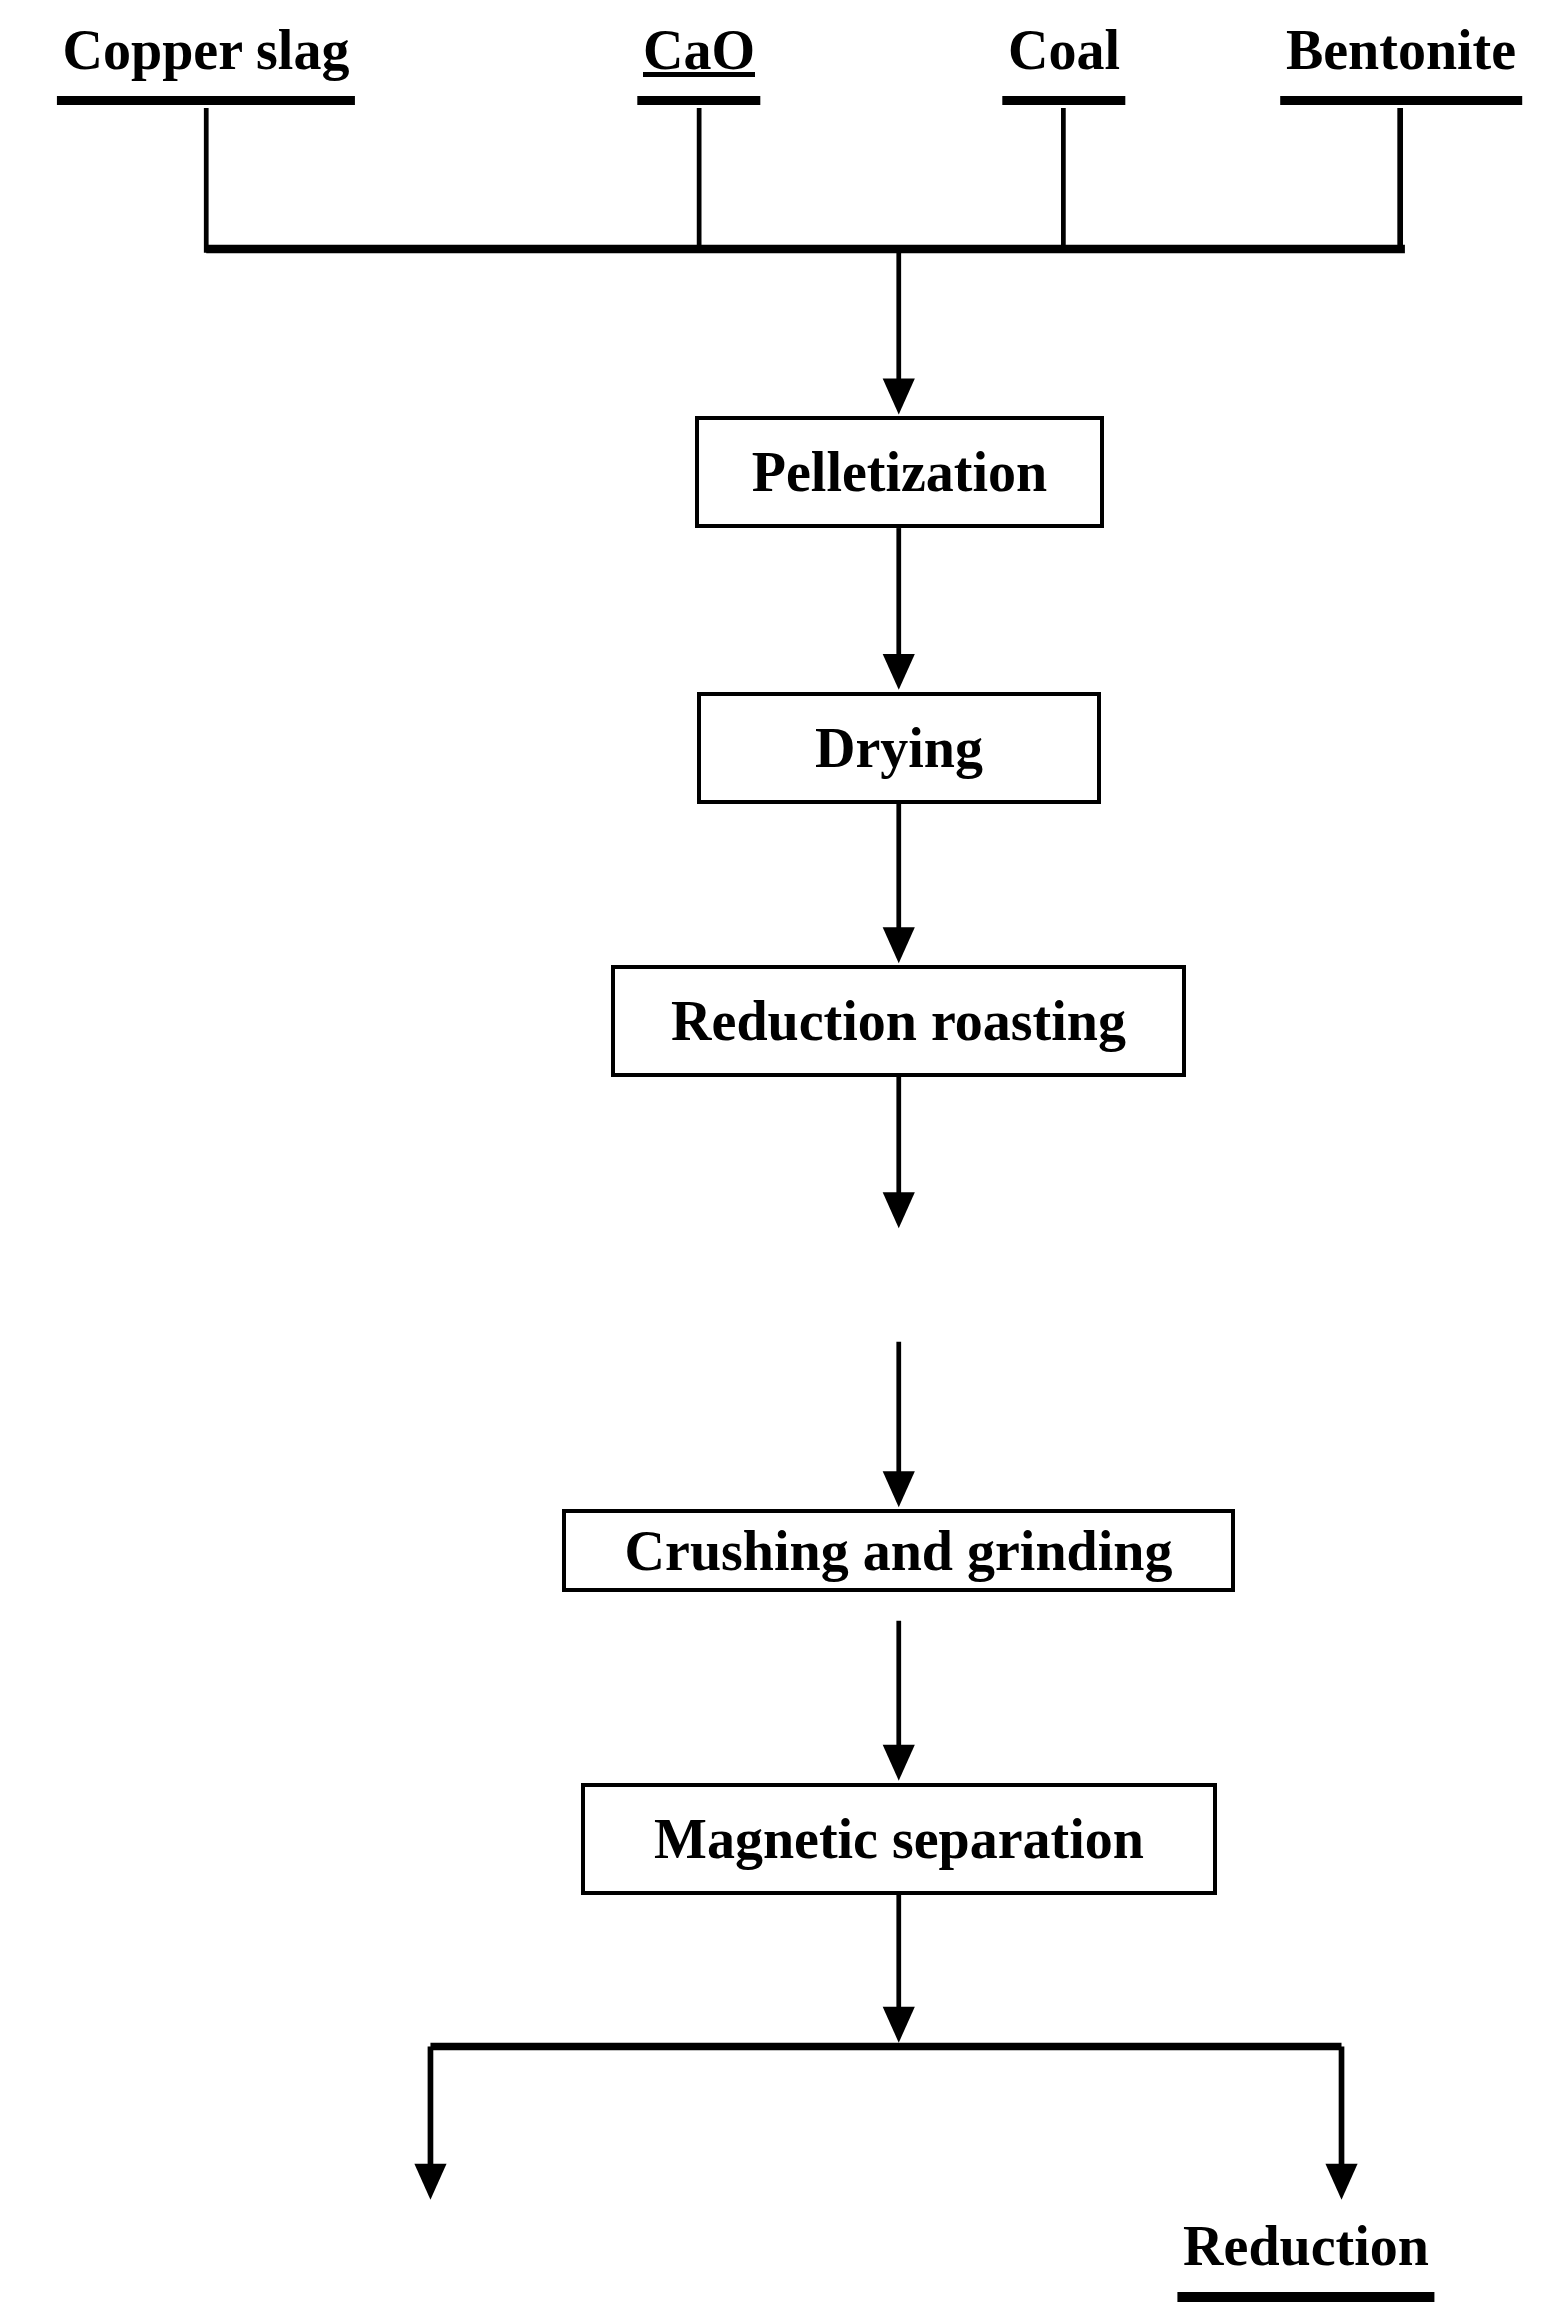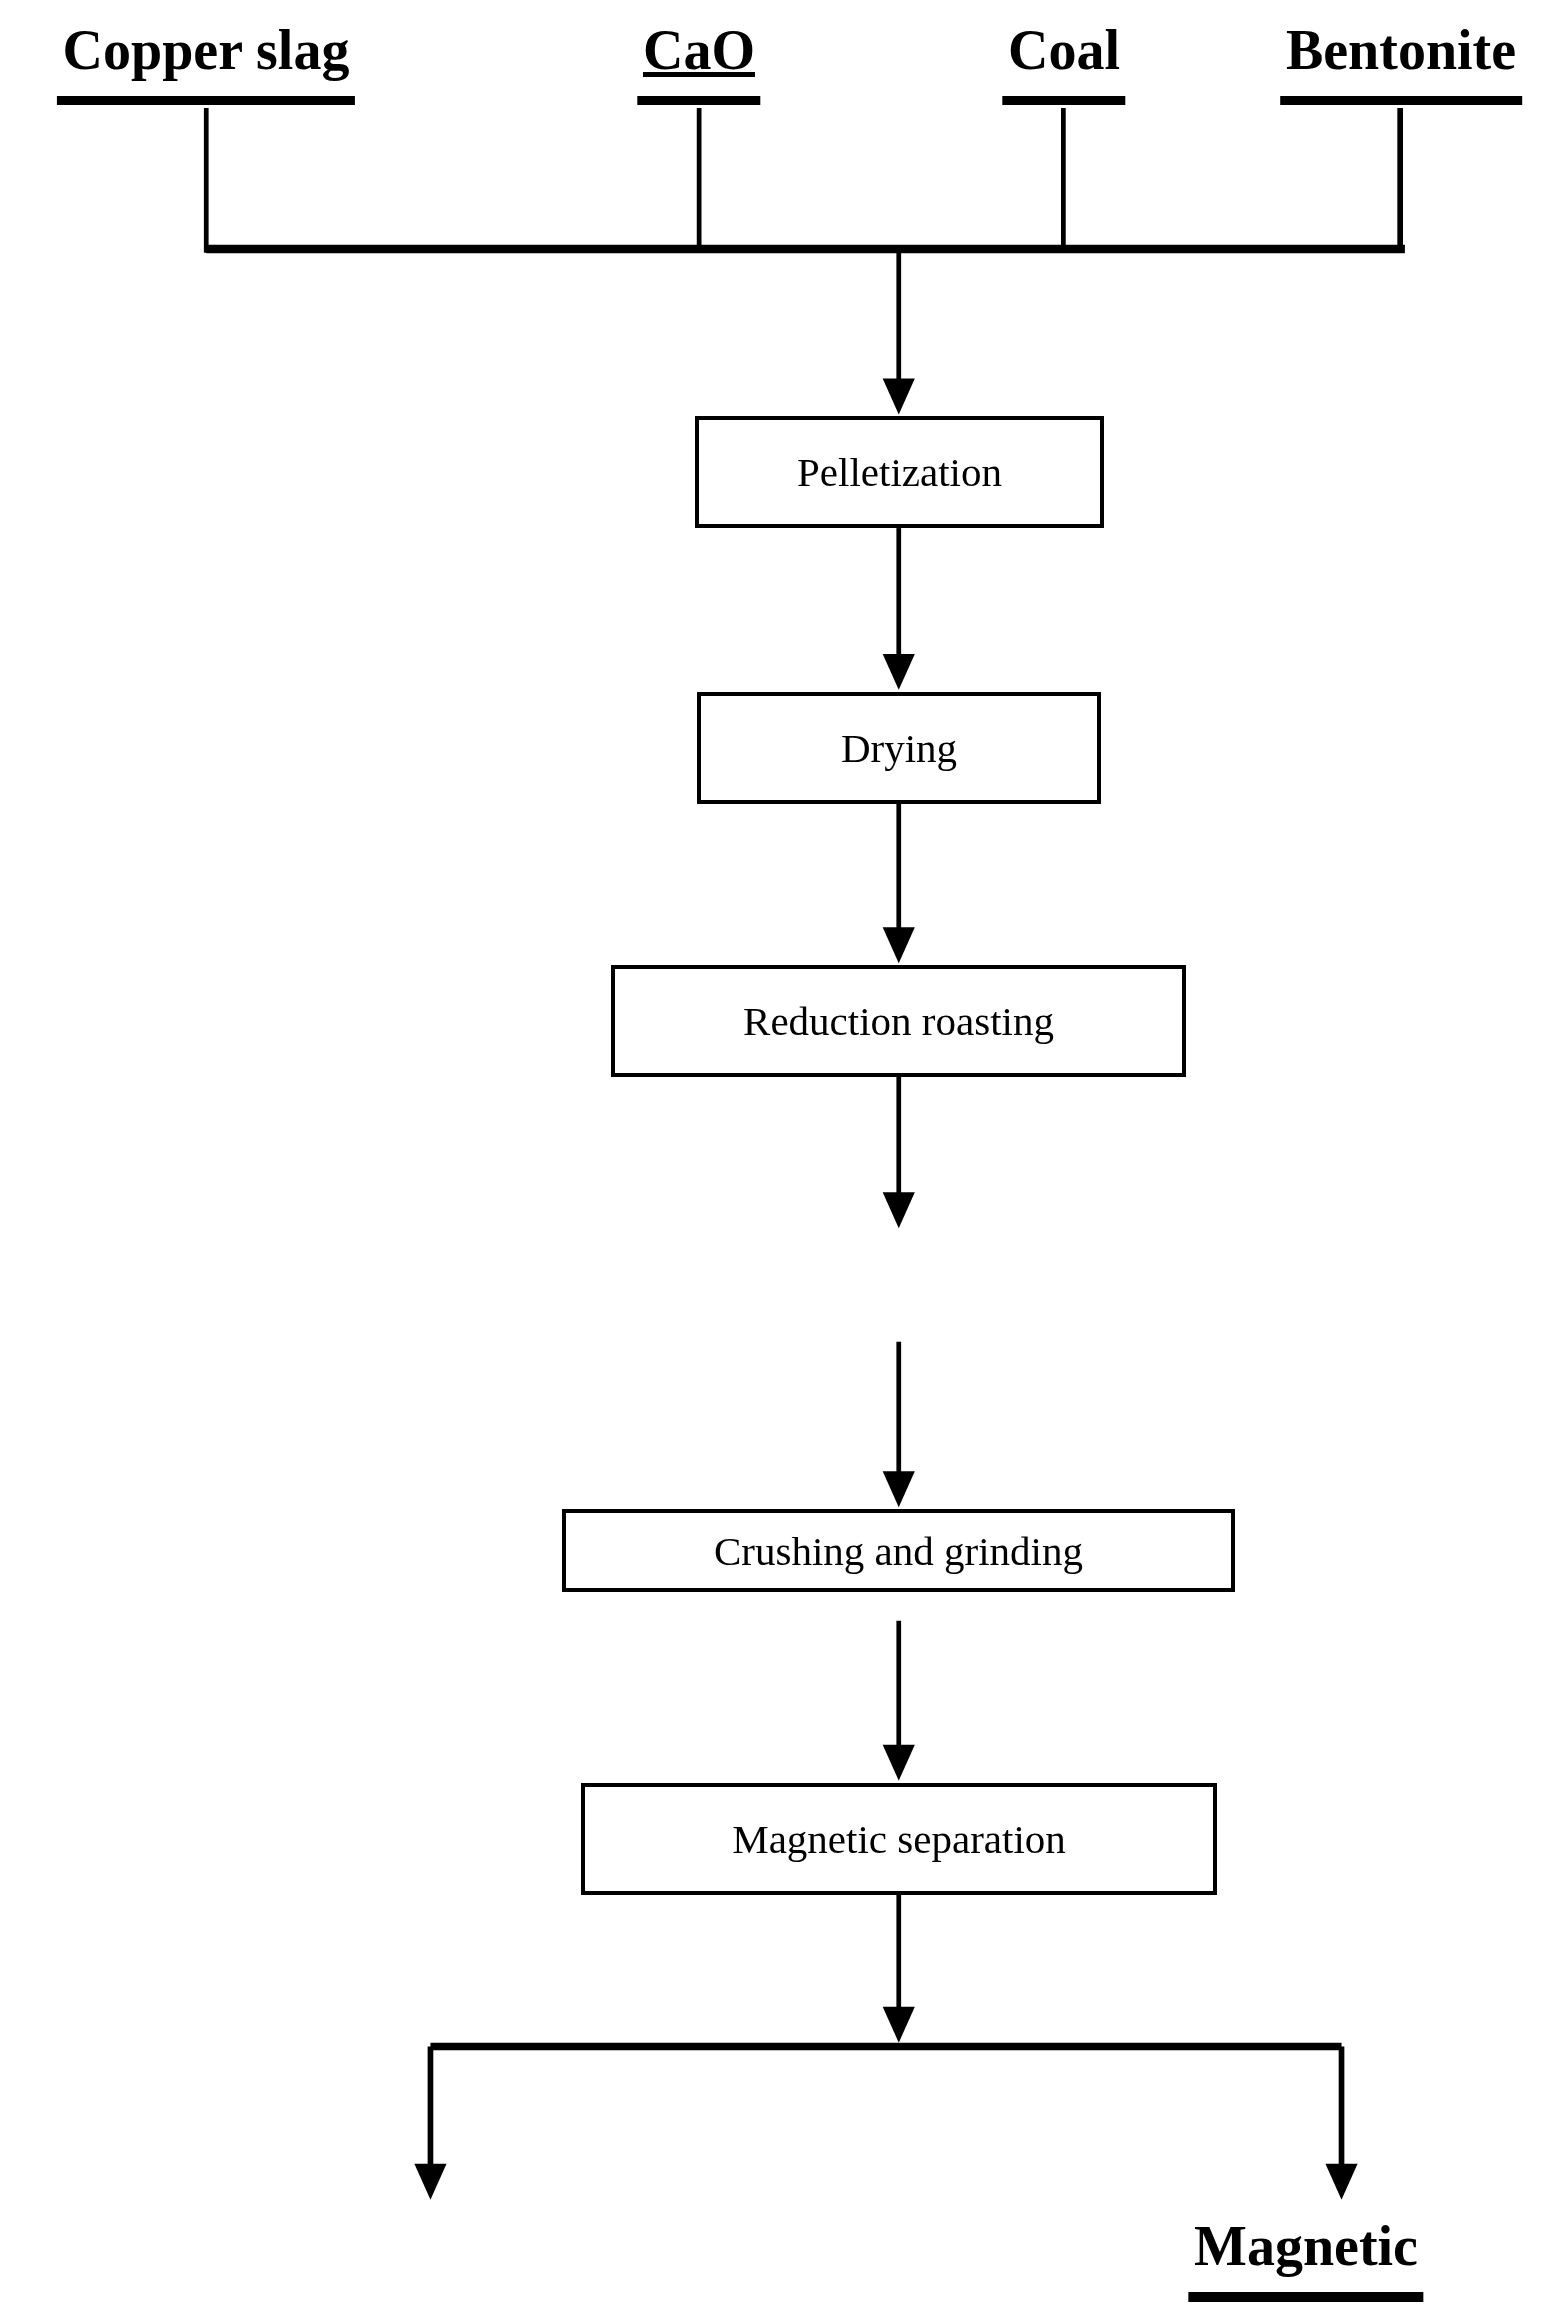--- a/index.html
+++ b/index.html
@@ -41,22 +41,22 @@
     border-bottom: 9.5px solid #000000;
   }
   .process-box {
     position: absolute;
     box-sizing: border-box;
     border: 4.7px solid #000000;
     background: #ffffff;
     display: flex;
     align-items: center;
     justify-content: center;
-    font-size: 41px;
-    font-weight: normal;
+    font-size: 56px;
+    font-weight: bold;
     white-space: nowrap;
   }
 </style>
 </head>
 <body>
 
 <div class="canvas">
 
   <svg class="connector-layer" viewBox="0 0 1650 2453" aria-hidden="true">
 
@@ -119,17 +119,17 @@
     <span>Reduction roasting</span>
   </div>
   <div class="process-box" style="left:562px; top:1509px; width:673px; height:83px;">
     <span>Crushing and grinding</span>
   </div>
   <div class="process-box" style="left:581px; top:1783px; width:636px; height:112px;">
     <span>Magnetic separation</span>
   </div>
 
   <div class="endpoint-label" style="left:1306px; top:2213px; border-bottom-width:10.4px;">
-    <span>Magnetic</span>
+    <span>Reduction</span>
   </div>
 
 </div>
 
 
 </body></html>

